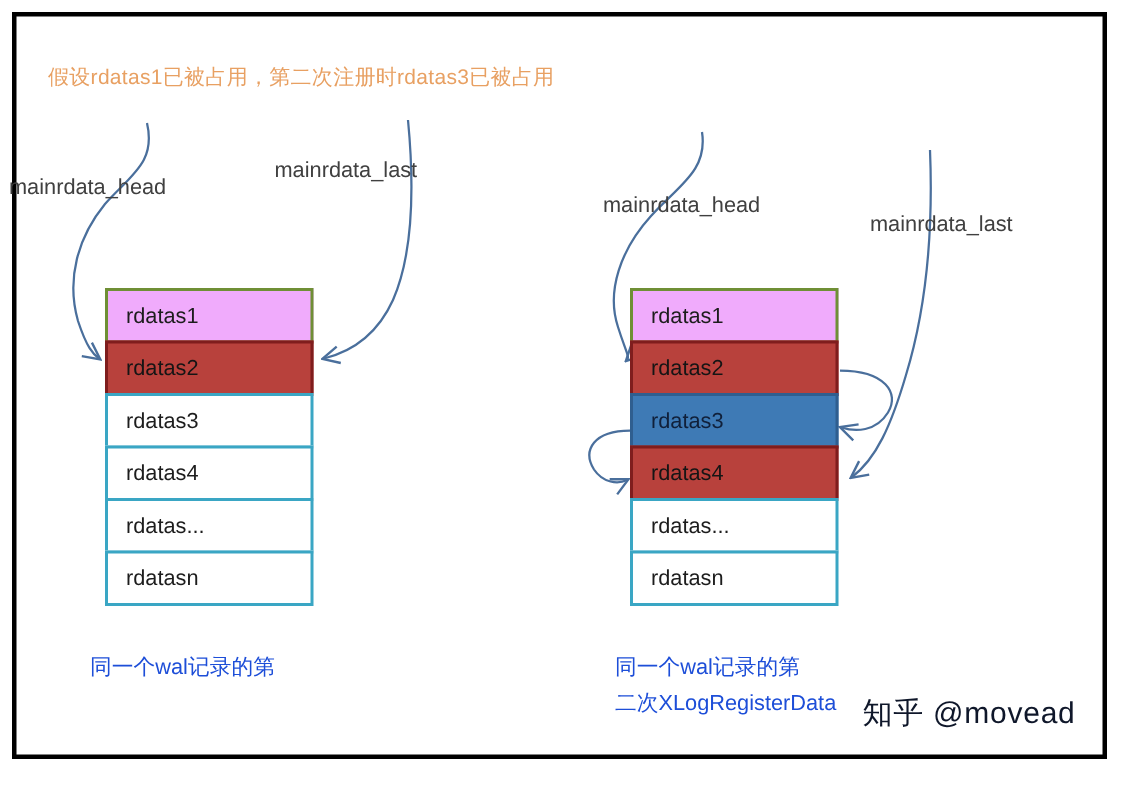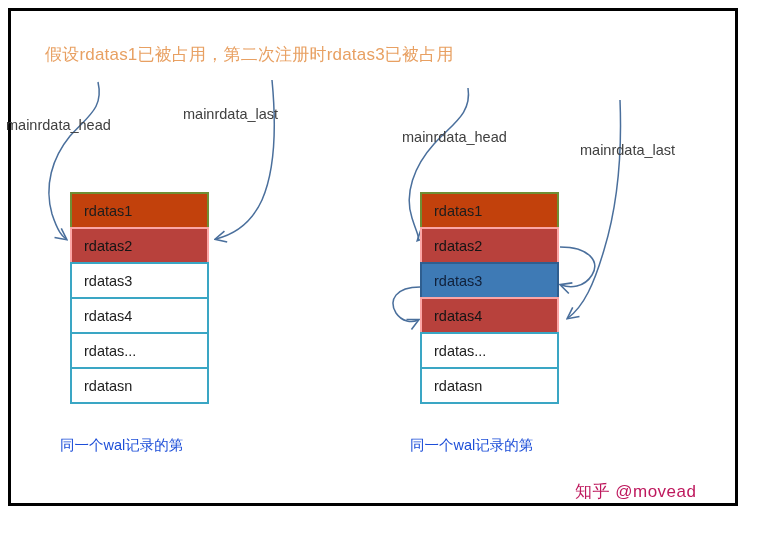--- a/index.html
+++ b/index.html
@@ -33,23 +33,23 @@
     position: absolute;
     left: 0;
     top: 0;
     width: 757px;
     height: 534px;
     pointer-events: none;
   }
 
   .title-text {
     position: absolute;
-    left: 45px;
+    left: 32px;
     top: 43px;
-    font-size: 17px;
+    font-size: 14px;
     color: #e8a062;
     white-space: nowrap;
     letter-spacing: 0.2px;
   }
 
   .ptr-label {
     position: absolute;
     font-size: 14.5px;
     color: #404040;
     white-space: nowrap;
@@ -74,27 +74,27 @@
     color: #1d1d1d;
     white-space: nowrap;
     position: relative;
   }
   .node.free {
     background: #ffffff;
     border: 2px solid #3aa6c4;
     margin-top: -2px;
   }
   .node.used-green {
-    background: #c2410c;
+    background: #f0abfc;
     border: 2px solid #6f8f35;
     color: #1d1d1d;
   }
   .node.used-red {
     background: #b8413c;
-    border: 2px solid #fca5a5;
+    border: 2px solid #7f1d1d;
     color: #151515;
     margin-top: -2px;
   }
   .node.used-blue {
     background: #3e7ab5;
     border: 2px solid #2f5e8f;
     color: #10203a;
     margin-top: -2px;
   }
 
@@ -104,23 +104,23 @@
     color: #1d4ed8;
     line-height: 24px;
     white-space: nowrap;
   }
   #caption-left  { left: 60px;  top: 433px; }
   #caption-right { left: 410px; top: 433px; }
 
   #watermark {
     position: absolute;
     left: 575px;
-    top: 480px;
-    font-size: 17px;
-    color: #be185d;
+    top: 462px;
+    font-size: 20px;
+    color: #0f172a;
     white-space: nowrap;
     letter-spacing: 0.5px;
   }
 </style>
 </head>
 <body>
 
 <div id="canvas">
 
   <div id="frame"></div>
@@ -192,17 +192,18 @@
     <div class="node free">
       <span>rdatasn</span>
     </div>
   </div>
 
   <div class="caption" id="caption-left">
     <div>同一个wal记录的第</div>
   </div>
   <div class="caption" id="caption-right">
     <div>同一个wal记录的第</div>
+    <div>二次XLogRegisterData</div>
   </div>
 
   <div id="watermark">知乎 @movead</div>
 
 </div>
 
 </body></html>

